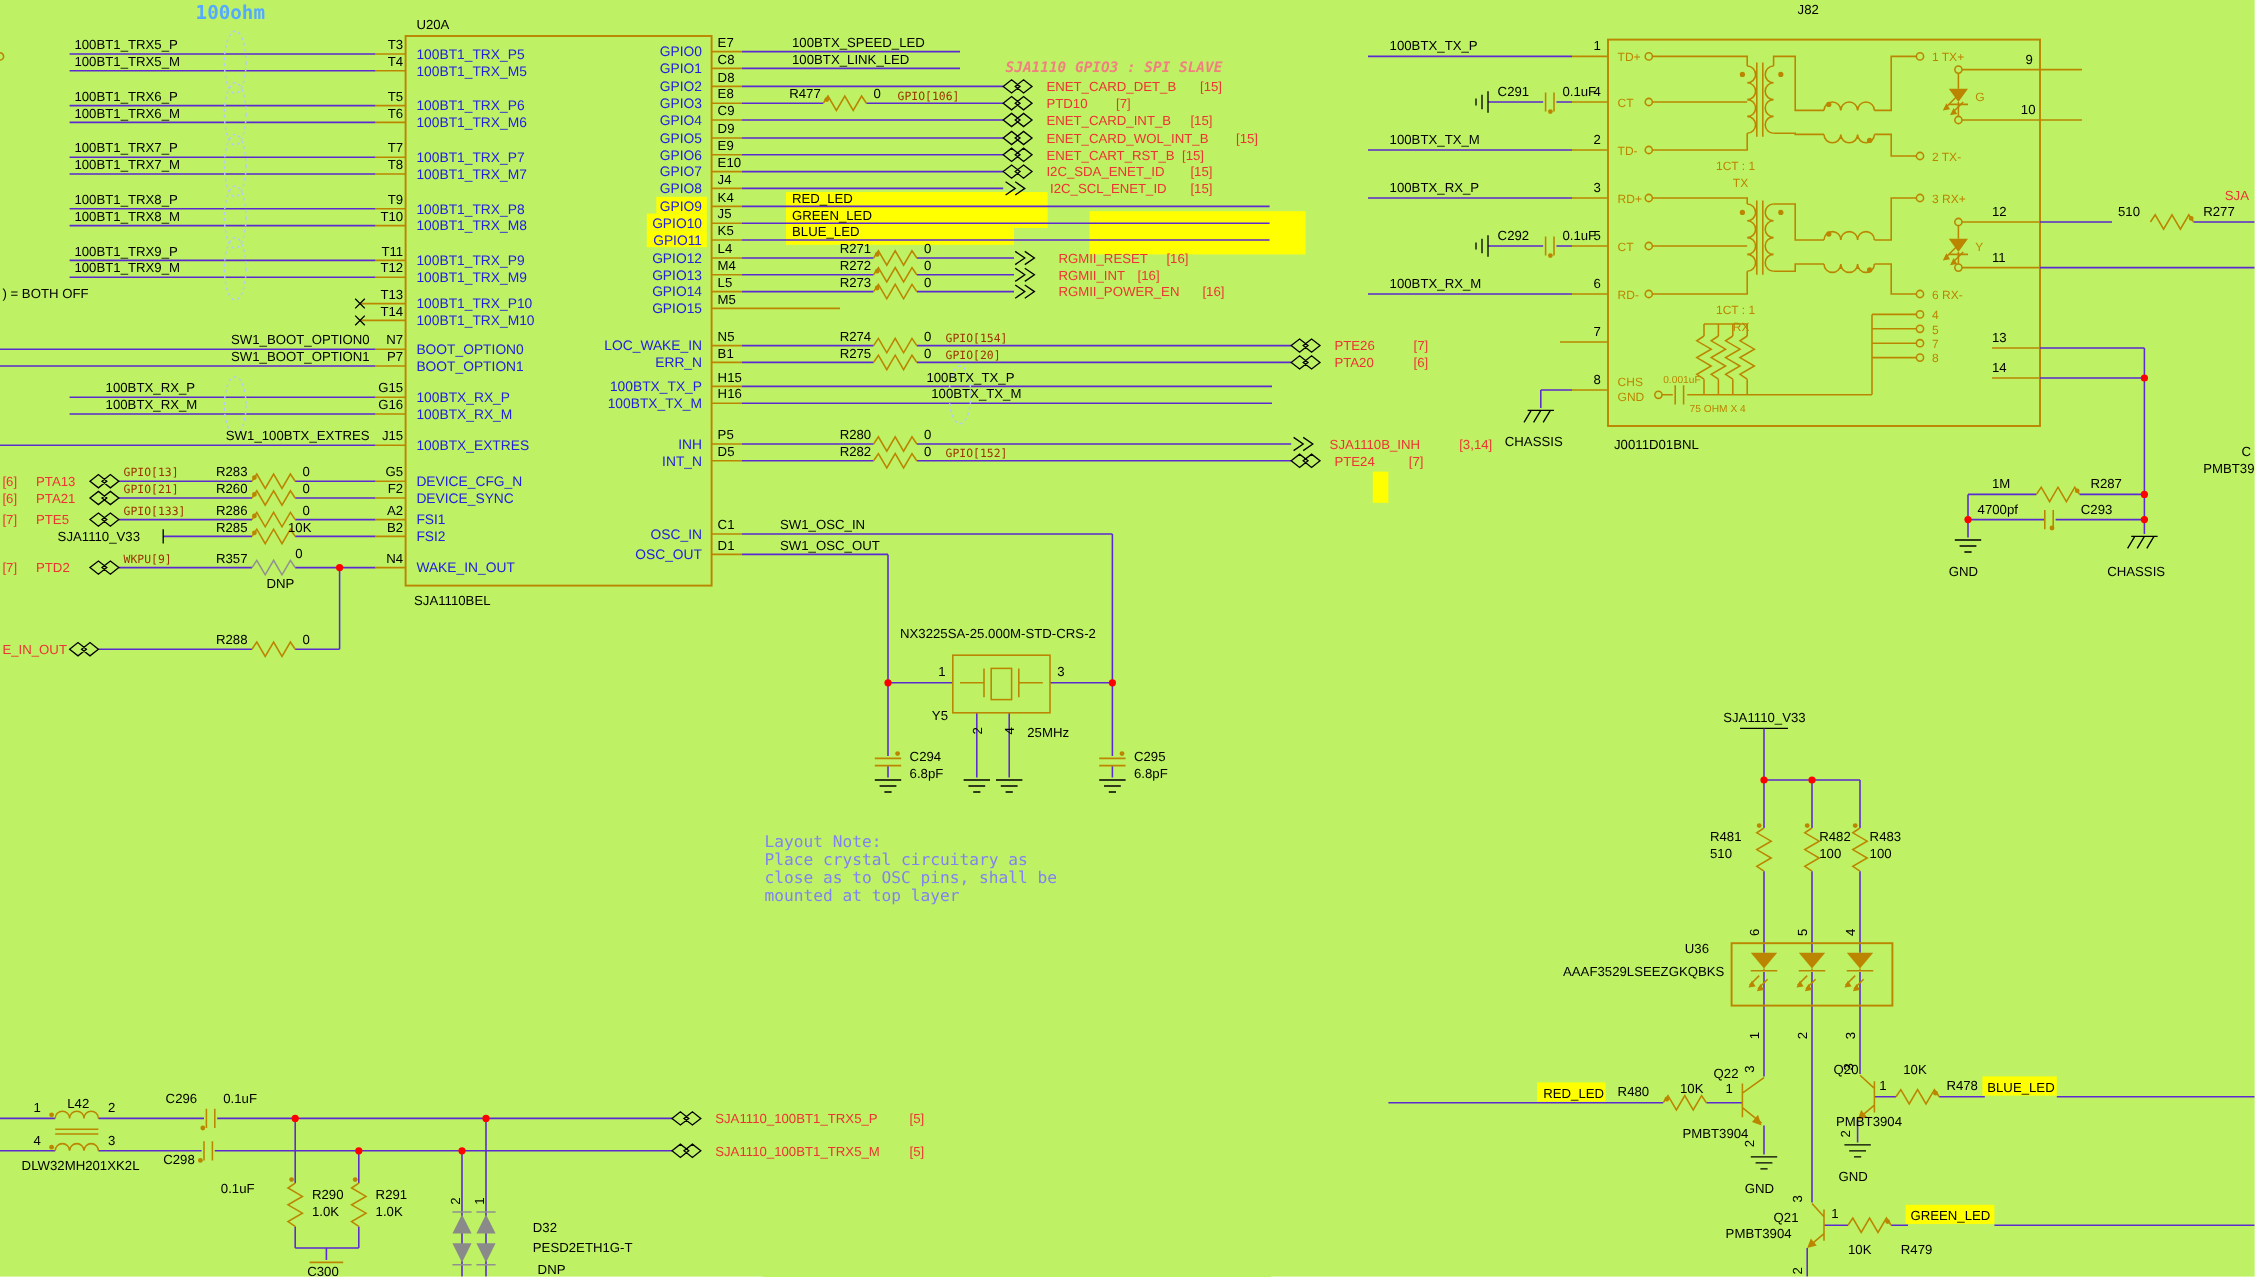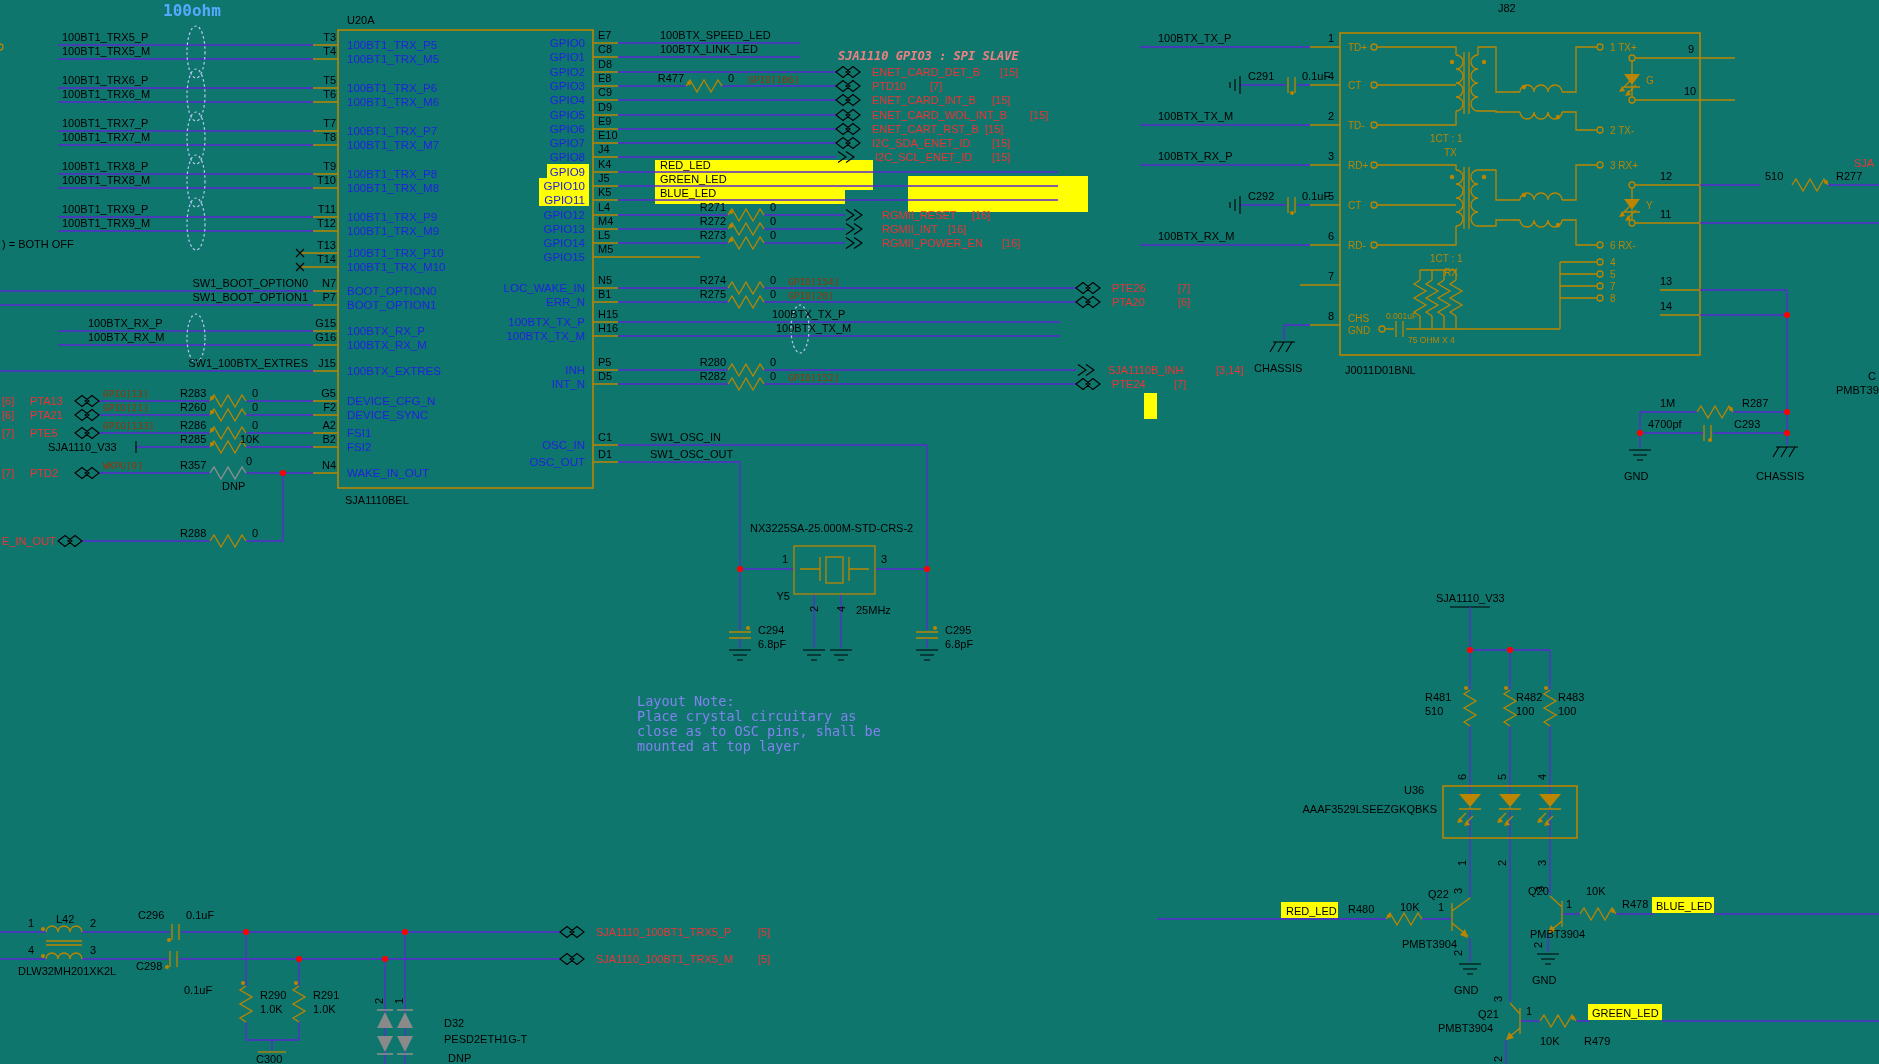--- a/index.html
+++ b/index.html
@@ -1,16 +1,16 @@
 <!DOCTYPE html>
 <html><head>
 <meta charset="utf-8">
 <style>
   html,body{margin:0;padding:0;background:#fff}
-  .stage{position:relative;width:1879px;height:1064px;background:#0f766e;overflow:hidden}
+  .stage{position:relative;width:1879px;height:1064px;background:#bef264;overflow:hidden}
   svg{position:absolute;left:0;top:0}
   text{font-family:"Liberation Sans",sans-serif;font-size:11px;fill:#000}
   .b{fill:#2222dd;font-size:11.5px}
   .r{fill:#ee3333}
   .m{font-family:"DejaVu Sans Mono",monospace;font-size:9.5px;fill:#993300}
   .g{fill:#bb8500;font-size:10px}
   .g9{fill:#bb8500;font-size:8.5px}
   .cy{font-family:"DejaVu Sans Mono",monospace;font-size:16px;fill:#55aaff;font-weight:bold}
   .note{font-family:"DejaVu Sans Mono",monospace;font-size:13.5px;fill:#8282f0}
   .spi{font-family:"DejaVu Sans Mono",monospace;font-size:12px;fill:#f08080;font-weight:bold;font-style:italic}

